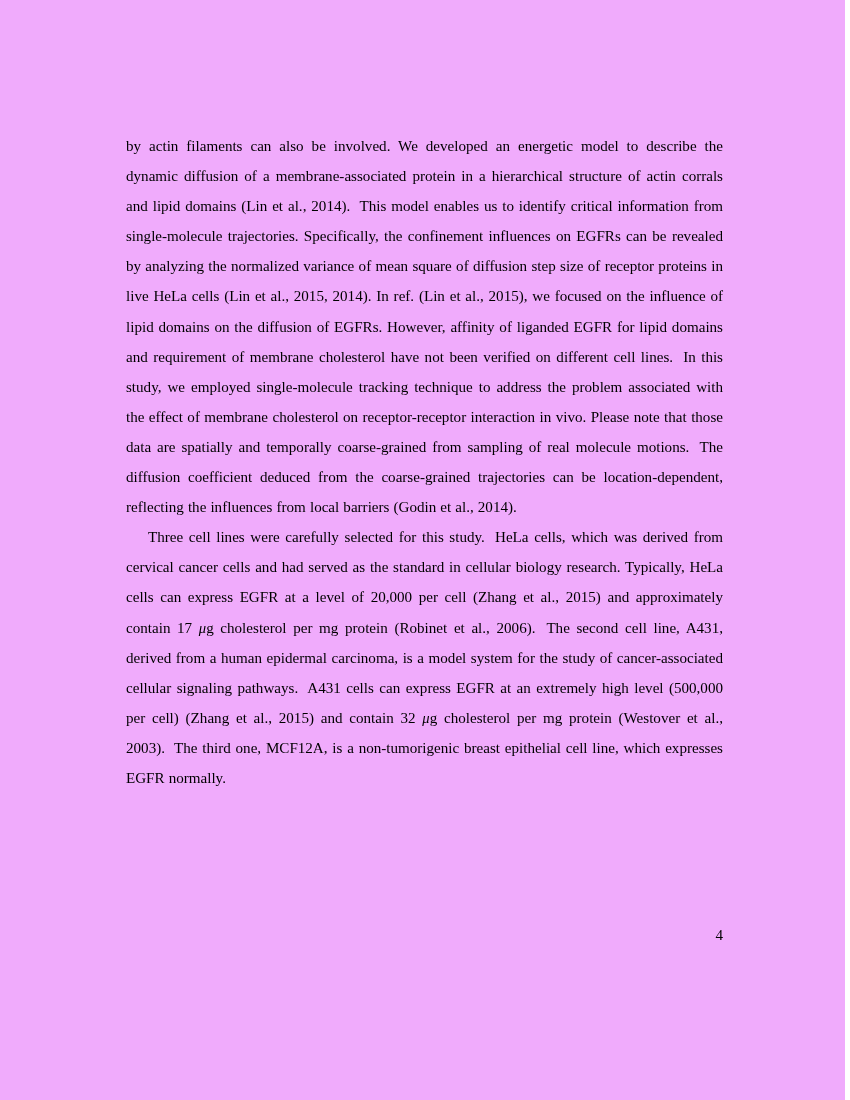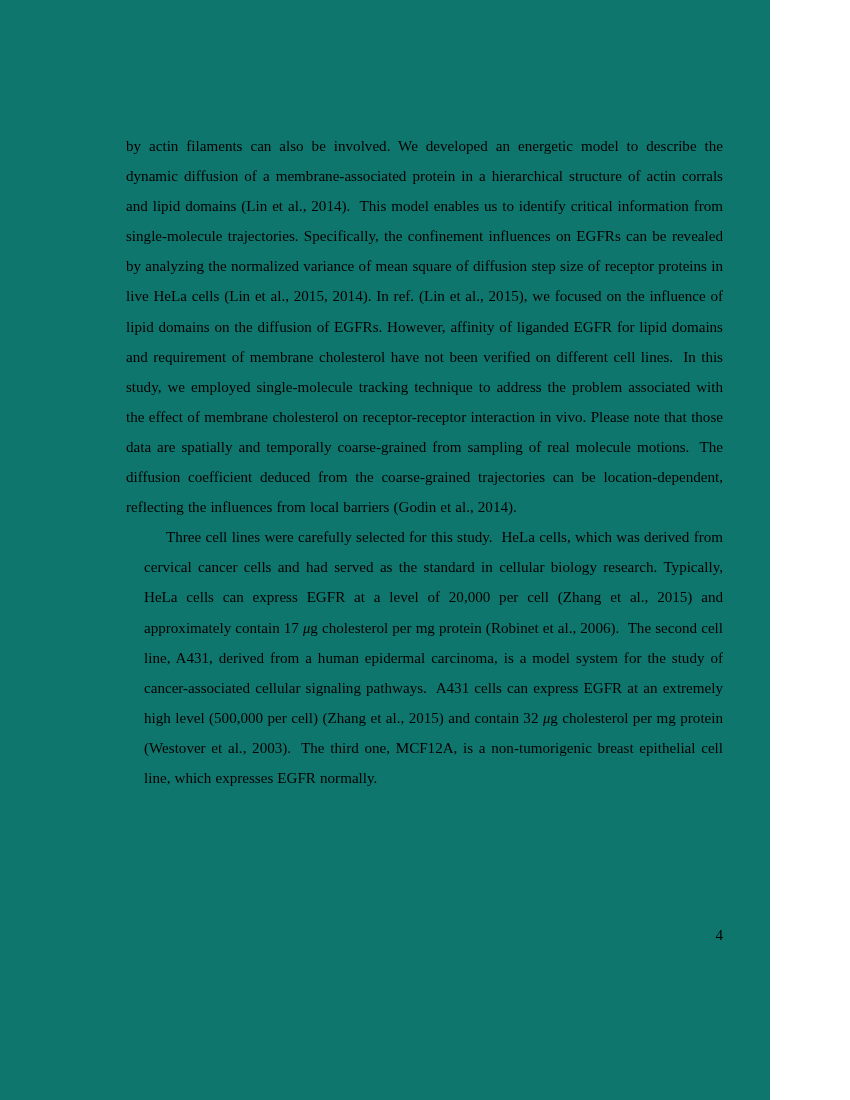--- a/index.html
+++ b/index.html
@@ -14,23 +14,23 @@
     overflow: hidden;
     font-family: "Liberation Serif", "DejaVu Serif", serif;
     color: #000000;
     -webkit-font-smoothing: antialiased;
   }
 
   .page {
     position: absolute;
     left: 0;
     top: 0;
-    width: 770px;
+    width: 845px;
     height: 1100px;
-    background: #0f766e;
+    background: #f0abfc;
   }
 
   .text-column {
     position: absolute;
     left: 126px;
     top: 131px;
     width: 597px;
   }
 
   .para {
@@ -43,21 +43,20 @@
     word-spacing: 0.02em;
     hyphens: none;
   }
 
   .para + .para {
     margin-top: 0;
   }
 
   .para.indent {
     text-indent: 22px;
-    margin-left: 18px;
   }
 
   
   .sentsp {
     display: inline-block;
     width: 0.30em;
   }
 
   
   .mu {

